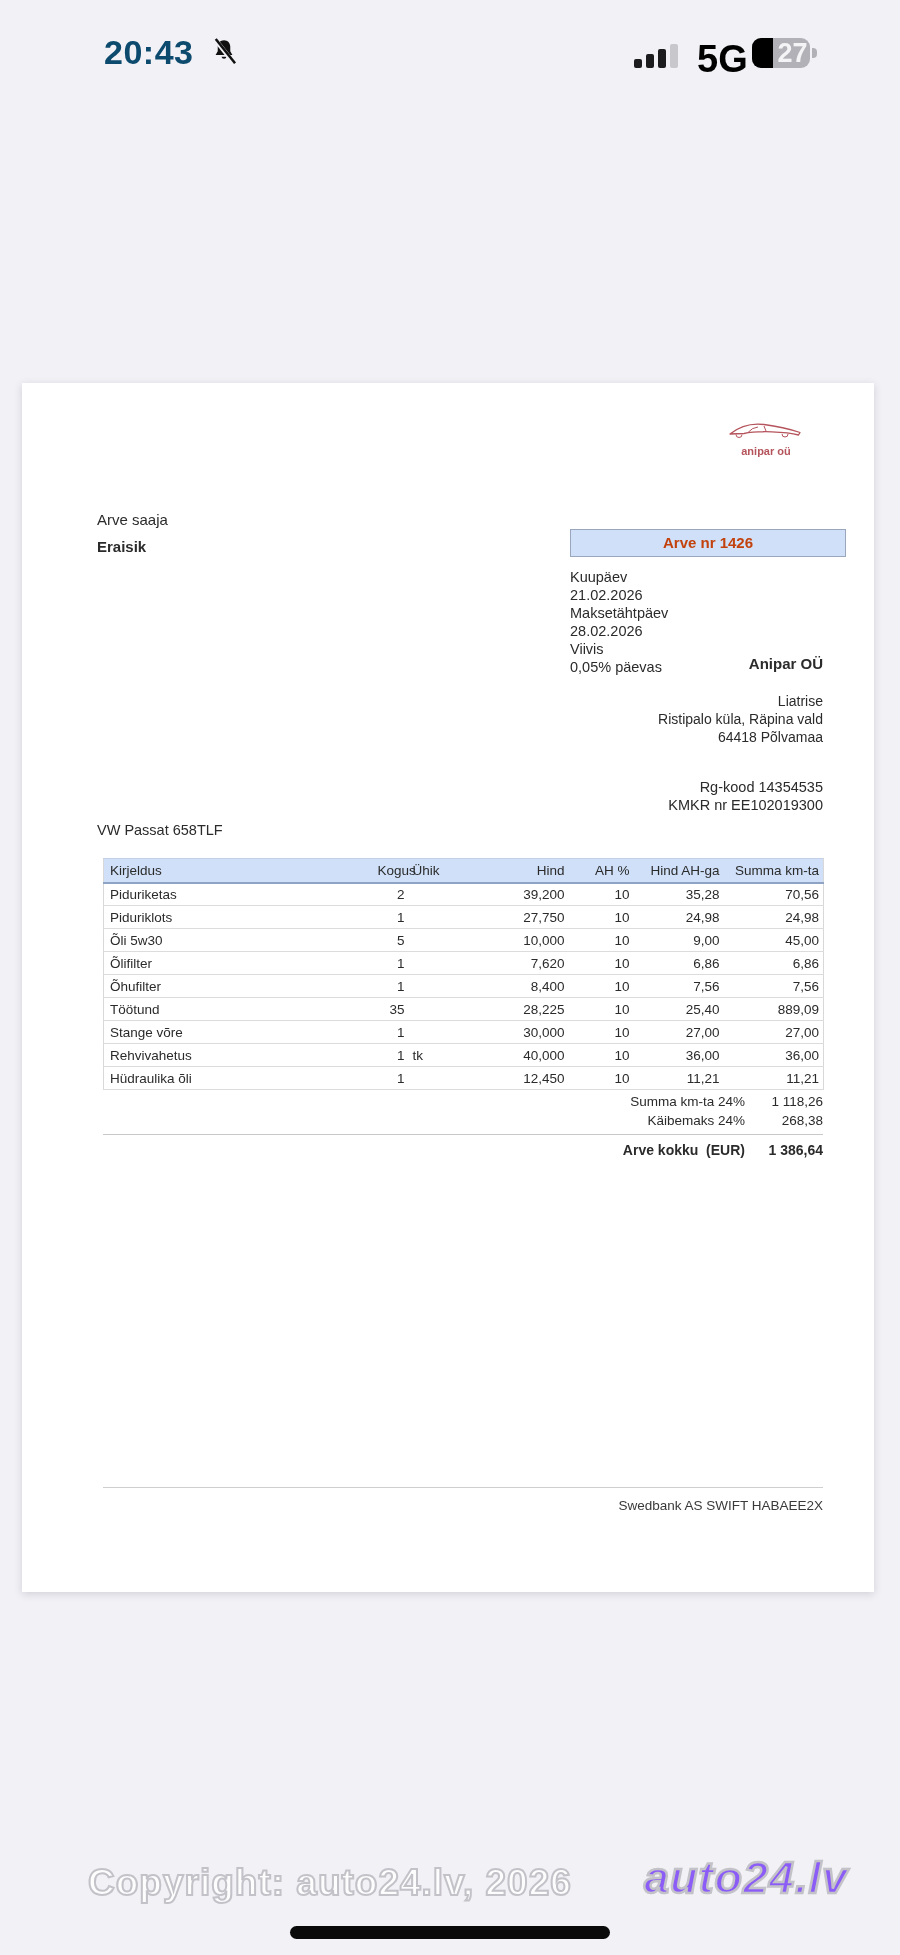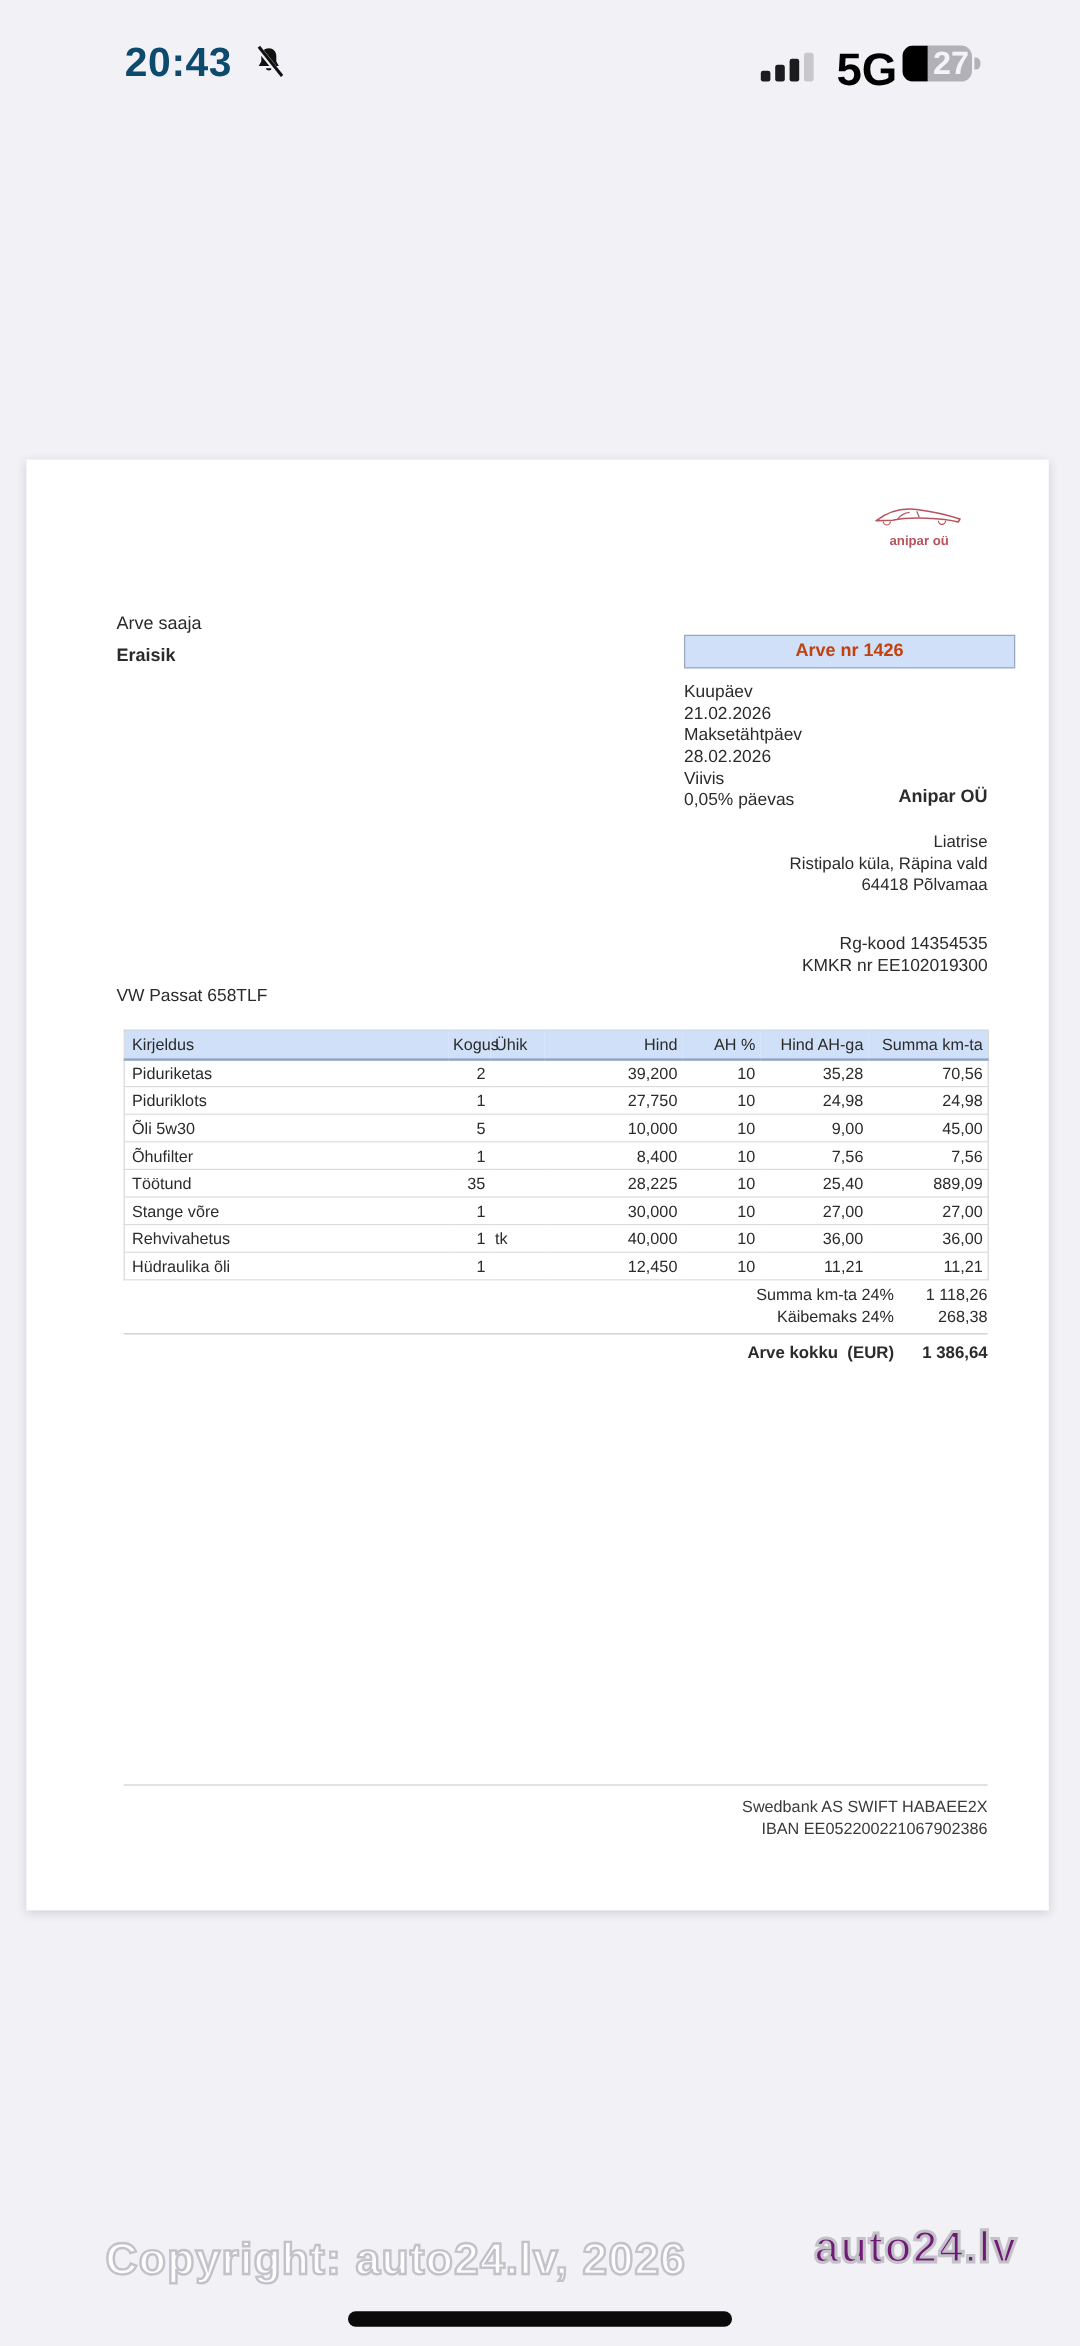--- a/index.html
+++ b/index.html
@@ -72,22 +72,22 @@
   .totals .t-row.grand { font-weight:700; font-size:14px; border-top:1px solid #c9c9c9; margin-top:4px; padding-top:6px; }
 
   .bank { position:absolute; left:81px; top:1104px; width:720px; border-top:1px solid #cfcfcf; padding-top:9px; text-align:right; font-size:13.5px; line-height:18px; color:#3a3a3a; }
 
   
   .wm-copyright {
     position:absolute; left:88px; top:1862px; font-size:37px; font-weight:700;
     color:#fdfdfe; -webkit-text-stroke:2px #c3c2c8; letter-spacing:1px;
   }
   .wm-logo {
-    position:absolute; right:52px; top:1852px; font-size:37px; font-weight:800; 
-    color:#701a75; -webkit-text-stroke:2.5px #c3c2c8; letter-spacing:1px;
+    position:absolute; right:52px; top:1852px; font-size:45px; font-weight:800; font-style:italic;
+    color:#8b5cf6; -webkit-text-stroke:2.5px #c3c2c8; letter-spacing:1px;
   }
   .home-indicator { position:absolute; left:290px; top:1926px; width:320px; height:13px; border-radius:7px; background:#0a0a0a; }
 </style>
 </head>
 <body>
 
 <div class="statusbar">
   <div class="sb-time">20:43</div>
   <div class="sb-bell">
     <svg width="32" height="32" viewBox="0 0 24 24">
@@ -204,20 +204,29 @@
           <td class="ar">24,98</td>
         </tr>
         <tr>
           <td class="al">Õli 5w30</td>
           <td class="ar">5</td>
           <td class="al"></td>
           <td class="ar">10,000</td>
           <td class="ar">10</td>
           <td class="ar">9,00</td>
           <td class="ar">45,00</td>
+        </tr>
+        <tr>
+          <td class="al">Õlifilter</td>
+          <td class="ar">1</td>
+          <td class="al"></td>
+          <td class="ar">7,620</td>
+          <td class="ar">10</td>
+          <td class="ar">6,86</td>
+          <td class="ar">6,86</td>
         </tr>
         <tr>
           <td class="al">Õhufilter</td>
           <td class="ar">1</td>
           <td class="al"></td>
           <td class="ar">8,400</td>
           <td class="ar">10</td>
           <td class="ar">7,56</td>
           <td class="ar">7,56</td>
         </tr>
@@ -271,19 +280,18 @@
       </div>
       <div class="t-row grand">
         <span class="t-label">Arve kokku  (EUR)</span>
         <span class="t-value">1 386,64</span>
       </div>
     </div>
   </div>
 
   <div class="bank">
     <div>Swedbank AS SWIFT HABAEE2X</div>
-    <div>IBAN EE052200221067902386</div>
   </div>
 </div>
 
 <div class="wm-copyright">Copyright: auto24.lv, 2026</div>
 <div class="wm-logo">auto24.lv</div>
 <div class="home-indicator"></div>
 
 </body></html>

